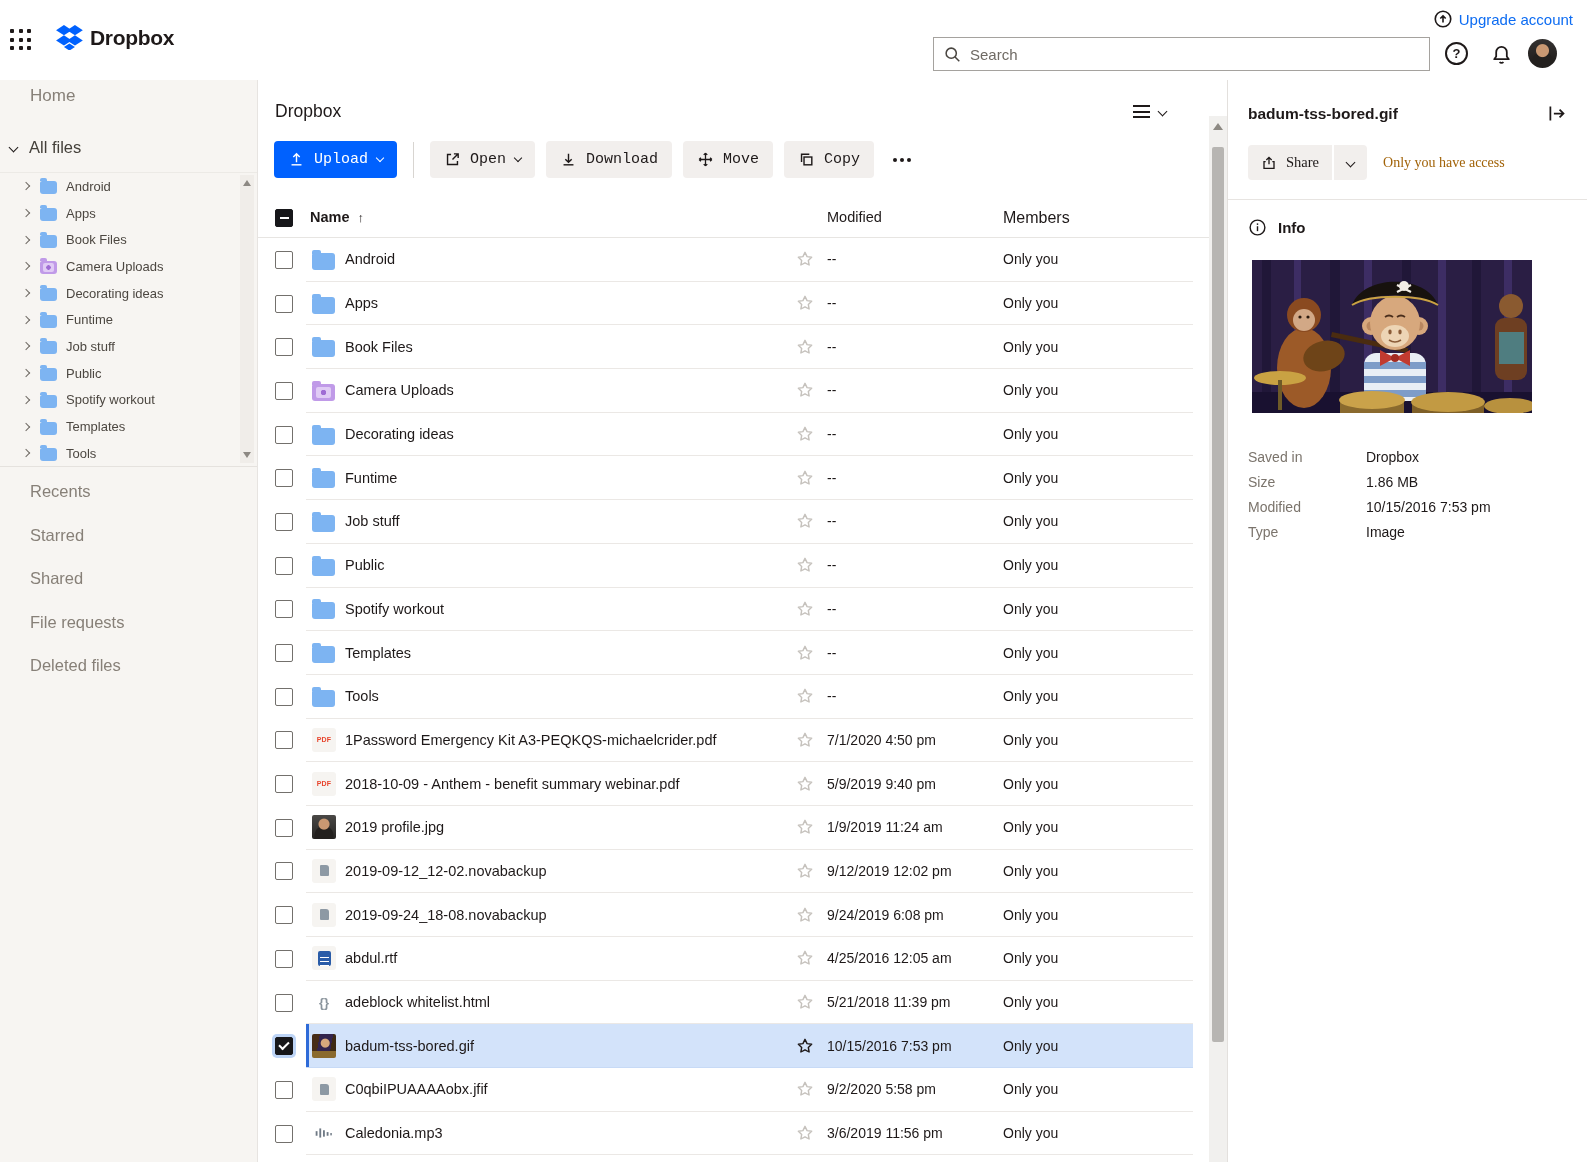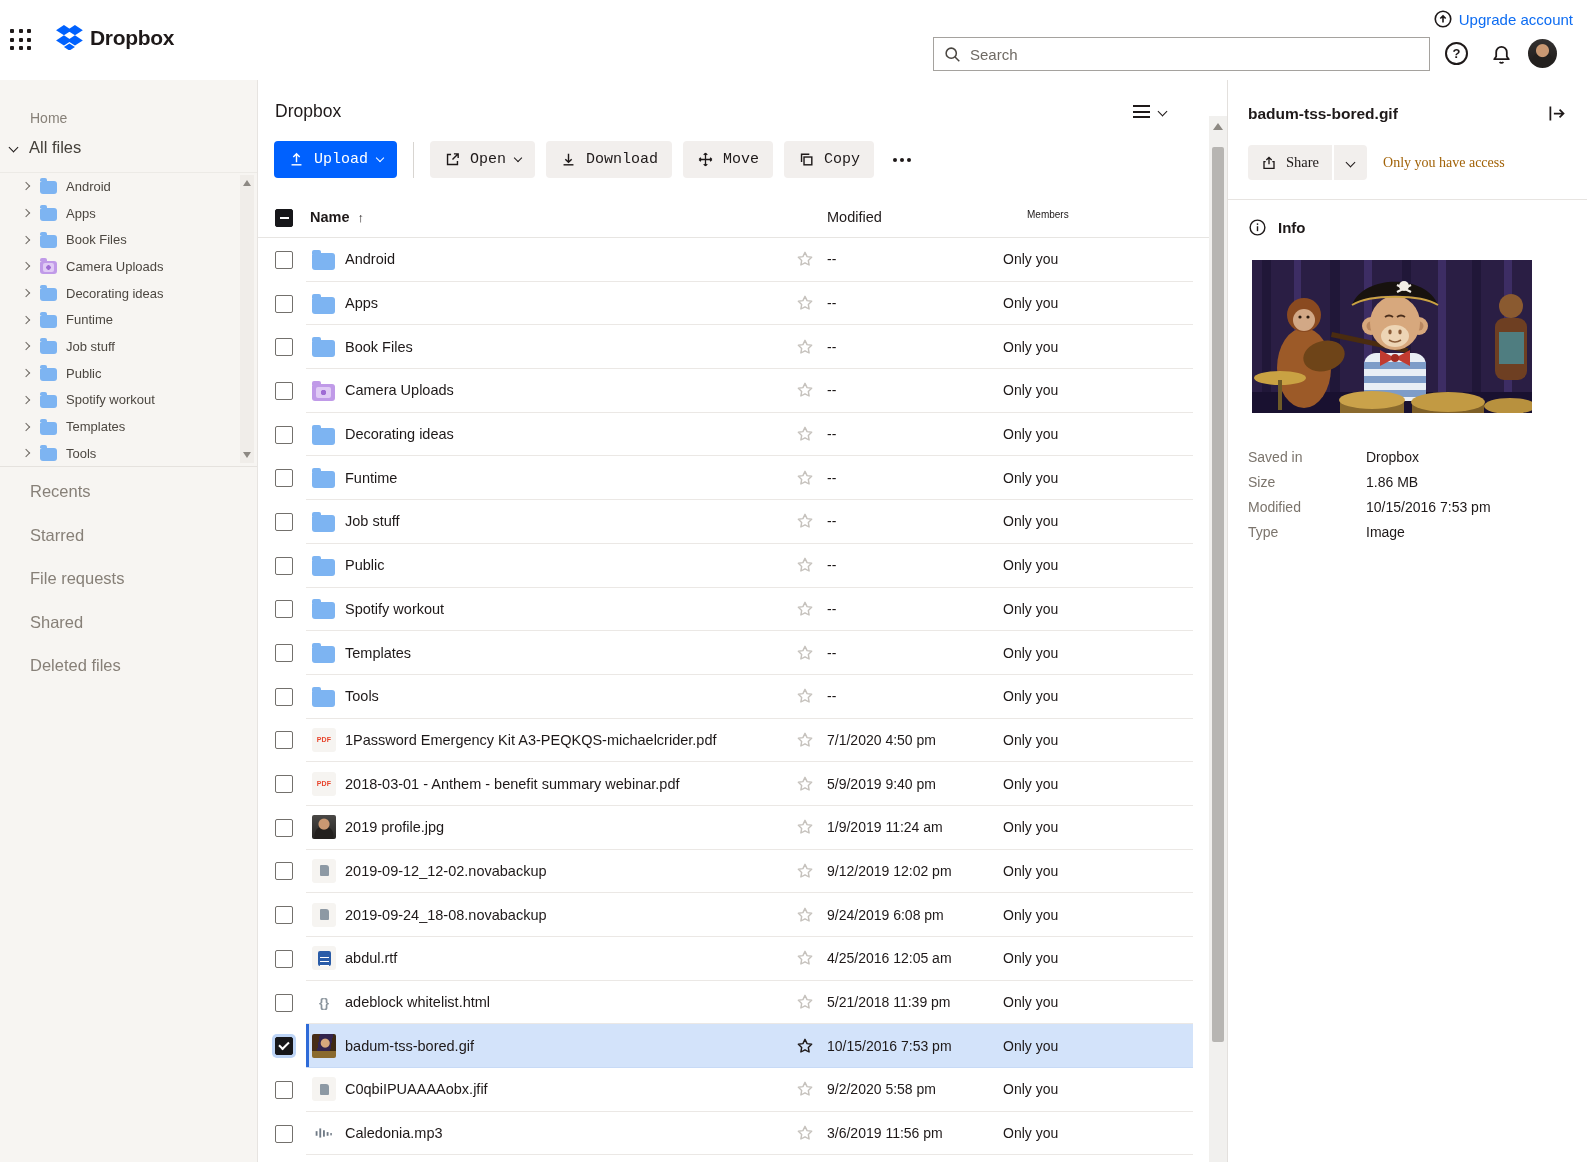--- a/index.html
+++ b/index.html
@@ -26,21 +26,21 @@
     font-size:13px; font-weight:700; color:#1e1919; cursor:pointer; background:#fff; }
   .bell-btn { position:absolute; left:1489px; top:41px; width:25px; height:25px; cursor:pointer; background:none; border:none; }
   .avatar { position:absolute; left:1528px; top:39px; width:29px; height:29px; border-radius:50%; cursor:pointer;
     background:
       radial-gradient(circle at 50% 40%, #c99872 0 6px, rgba(0,0,0,0) 7px),
       radial-gradient(circle at 50% 78%, #23201e 0 10px, rgba(0,0,0,0) 11px),
       linear-gradient(#343130,#1d1a19); }
 
   
   .sidebar { position:absolute; left:0; top:80px; width:258px; bottom:0; background:#f7f5f2; border-right:1px solid #e7e4e1; }
-  .side-home { position:absolute; left:30px; top:30px; font-size:14px; color:#878078; cursor:pointer; }
+  .side-home { position:absolute; left:30px; top:6px; font-size:17px; color:#878078; cursor:pointer; }
   .side-allfiles { position:absolute; left:0; top:58px; display:flex; align-items:center; cursor:pointer; }
   .chev { display:inline-block; width:7px; height:7px; border-right:1.8px solid #1e1919; border-bottom:1.8px solid #1e1919; }
   .chev.down { transform:rotate(45deg); }
   .chev.right { transform:rotate(-45deg); }
   .side-allfiles .chev { margin-left:10px; margin-right:12px; }
   .side-allfiles span { font-size:16.5px; color:#44403a; }
   .tree { position:absolute; left:0; top:92px; width:257px; height:295px; border-top:1px solid #eceae6; border-bottom:1px solid #e5e2de; overflow:hidden; }
   .tree-item { height:26.7px; display:flex; align-items:center; cursor:pointer; }
   .tree-item .chev { width:6px; height:6px; border-color:#6f6a64; margin-left:23px; margin-right:11px; }
   .tree-label { font-size:13px; color:#4c4741; margin-left:9px; white-space:nowrap; }
@@ -77,21 +77,21 @@
   .btn .chev { width:6px; height:6px; margin-top:-3px; }
   .tsep { width:1px; height:36px; background:#d8d5d1; margin:0 5px; }
   .more-btn { background:none; border:none; display:flex; gap:3px; padding:0 8px; cursor:pointer; align-items:center; height:37px; }
   .more-btn i { width:4px; height:4px; border-radius:50%; background:#1e1919; }
 
   .thead { position:absolute; left:0; top:118px; width:951px; height:40px; border-bottom:1px solid #e7e5e2; }
   .thead .cbx { position:absolute; left:17px; top:11px; }
   .th-name { position:absolute; left:52px; top:11px; font-size:14.5px; font-weight:700; }
   .th-arrow { font-size:13px; font-weight:400; margin-left:8px; }
   .th-mod { position:absolute; left:569px; top:11px; font-size:14.5px; font-weight:500; }
-  .th-mem { position:absolute; left:769px; top:11px; font-size:10px; font-weight:500; }
+  .th-mem { position:absolute; left:745px; top:11px; font-size:16px; font-weight:500; }
 
   .rows { position:absolute; left:0; top:158px; width:951px; bottom:0; overflow:hidden; }
   .row { height:43.7px; display:flex; align-items:stretch; cursor:pointer; }
   .cbxcol { width:18px; margin-left:17px; display:flex; align-items:center; flex:none; }
   .cbx { width:18px; height:18px; border:1.5px solid #73706c; border-radius:2px; background:#fff; display:flex; align-items:center; justify-content:center; cursor:pointer; }
   .cbx.checked { background:#17171a; border-color:#17171a; box-shadow:0 0 0 3px #bdd4f6; }
   .cbx.checked::after { content:""; width:8px; height:4px; border-left:2px solid #fff; border-bottom:2px solid #fff; transform:rotate(-45deg) translate(1px,-1px); }
   .cbx.indet { background:#17171a; border-color:#17171a; }
   .cbx.indet::after { content:""; width:9px; height:2px; background:#fff; }
   .body { margin-left:13px; flex:1; margin-right:16px; position:relative; padding-left:6px;
@@ -282,25 +282,25 @@
     <div class="side-nav" id="side-nav">
   <div class="nav-item">
           <span>Recents</span>
         </div>
 
   <div class="nav-item">
           <span>Starred</span>
         </div>
 
   <div class="nav-item">
+          <span>Shared</span>
+        </div>
+
+  <div class="nav-item">
           <span>File requests</span>
-        </div>
-
-  <div class="nav-item">
-          <span>Shared</span>
         </div>
 
   <div class="nav-item">
           <span>Deleted files</span>
         </div>
 </div>
   </aside>
 
   <main class="main">
     <div class="main-title">Dropbox</div>
@@ -602,21 +602,21 @@
   </div>
 
   <div class="row">
     <div class="cbxcol">
             <span class="cbx"></span>
           </div>
     <div class="body">
       <span class="icon-cell">
               <span class="fbox pdf">PDF</span>
             </span>
-      <span class="name-cell">2018-03-01 - Anthem - benefit summary webinar.pdf</span>
+      <span class="name-cell">2018-10-09 - Anthem - benefit summary webinar.pdf</span>
       <span class="star-cell">
         <svg width="20" height="20" viewBox="0 0 24 24">
                 <path d="M12 4l2.47 5.1 5.53.74-4.04 3.86.99 5.5L12 16.55 7.05 19.2l.99-5.5L4 9.84l5.53-.74z" fill="none" stroke="currentColor" stroke-width="1.7" stroke-linejoin="round"></path>
               </svg>
       </span>
       <span></span>
       <span class="mod-cell">5/9/2019 9:40 pm</span>
       <span class="mem-cell">Only you</span>
     </div>
   </div>

